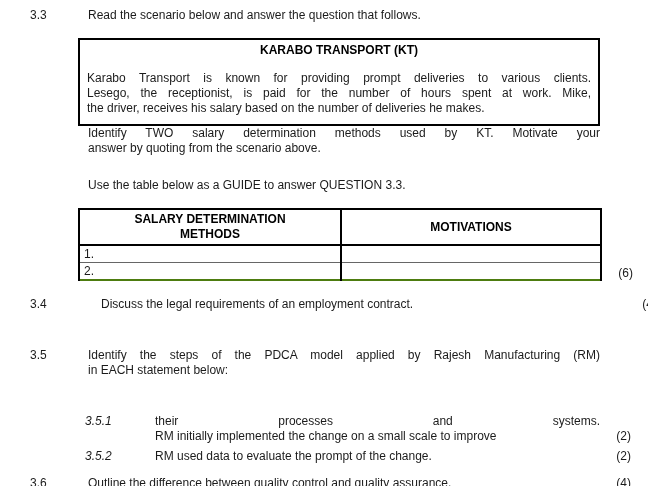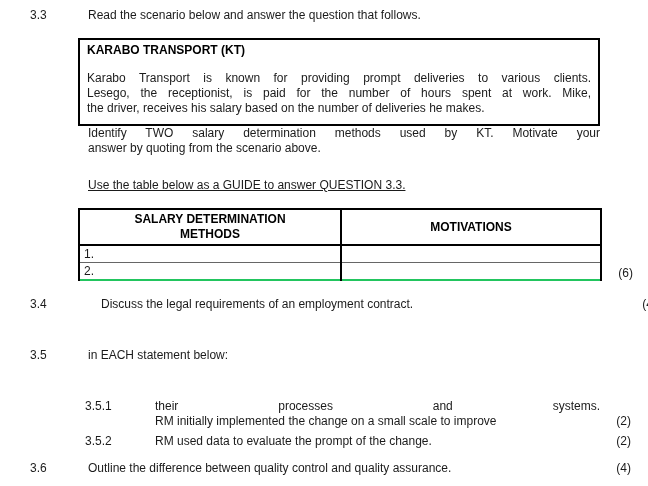--- a/index.html
+++ b/index.html
@@ -16,65 +16,65 @@
 
   
   .qrow { display: flex; align-items: flex-start; }
   .qnum  { width: 58px; flex: none; }
   .qtext { width: 512px; flex: none; }
   .qmark { width: 48px; flex: none; align-self: flex-end;
            text-align: right; padding-right: 17px; box-sizing: border-box; }
 
   
   .subindent { width: 55px; flex: none; }
-  .subnum    { width: 70px; flex: none; }
+  .subnum    { width: 70px; flex: none; font-style: italic; }
   .subtext   { width: 445px; flex: none; }
 
   
   .boxspacer { width: 48px; flex: none; }
 
   
   .jlines > div { text-align: justify; }
   .jlines > div:not(:last-child) { text-align-last: justify; }
 
   .scenario-box {
     width: 522px; box-sizing: border-box;
     border: 2px solid #000;
     padding: 3px 7px 8px 7px;
   }
   .scenario-title {
-    text-align: left; font-weight: bold; color: #000;
+    text-align: center; font-weight: bold; color: #000;
     margin-bottom: 13px;
   }
 
   table.guide {
     width: 522px; table-layout: fixed;
     border-collapse: collapse;
-    border: 2px solid #22c55e;
+    border: 2px solid #4d7c0f;
   }
   table.guide col.c1 { width: 262px; }
   table.guide col.c2 { width: 260px; }
   table.guide th {
     font-weight: bold; color: #000; text-align: center;
     padding: 2px 4px; vertical-align: middle;
     border: 2px solid #000;
     line-height: 15px;
   }
   table.guide td {
     height: 16px; padding: 0 4px; vertical-align: middle;
     border-left: 2px solid #000; border-right: 2px solid #000;
   }
   table.guide tr.r1 td { border-bottom: 1px solid #666; }
 
   .mt15 { margin-top: 15px; }
   .mt16 { margin-top: 16px; gap: 13px; }
   .mt17 { }
   .mt19 { margin-top: 5px; }
   .mt21 { margin-top: 36px; }
-  .mt22 { margin-top: 22px; text-decoration: underline; }
+  .mt22 { margin-top: 22px; }
   .mt12 { margin-top: 12px; }
 </style>
 </head>
 <body>
 
 <div class="page">
 
   <div class="qrow">
     <div class="qnum">3.3</div>
     <div class="qtext">Read the scenario below and answer the question that follows.</div>
@@ -141,20 +141,21 @@
 
   <div class="qrow mt16">
     <div class="qnum">3.4</div>
     <div class="qtext">Discuss the legal requirements of an employment contract.</div>
     <div class="qmark">(4)</div>
   </div>
 
   <div class="qrow mt21">
     <div class="qnum">3.5</div>
     <div class="qtext jlines">
+      <div>Identify the steps of the PDCA model applied by Rajesh Manufacturing (RM)</div>
       <div>in EACH statement below:</div>
     </div>
     <div class="qmark"></div>
   </div>
 
   <div class="qrow mt21">
     <div class="subindent"></div>
     <div class="subnum">3.5.1</div>
     <div class="subtext jlines">
       <div>their processes and systems.</div>

